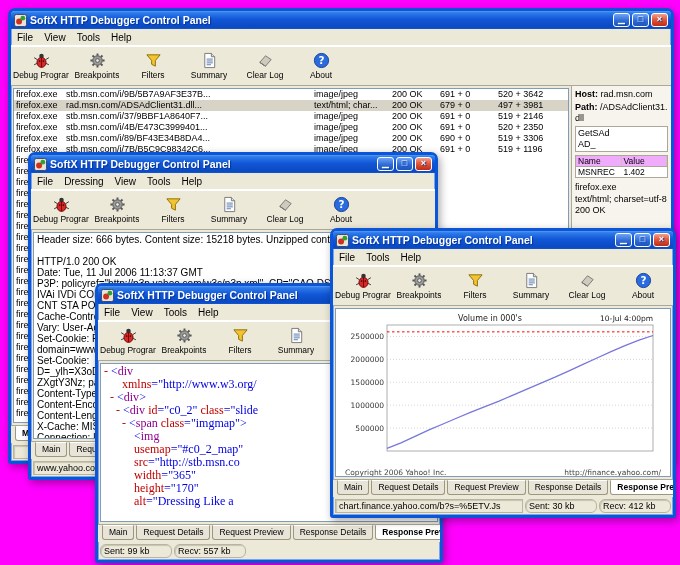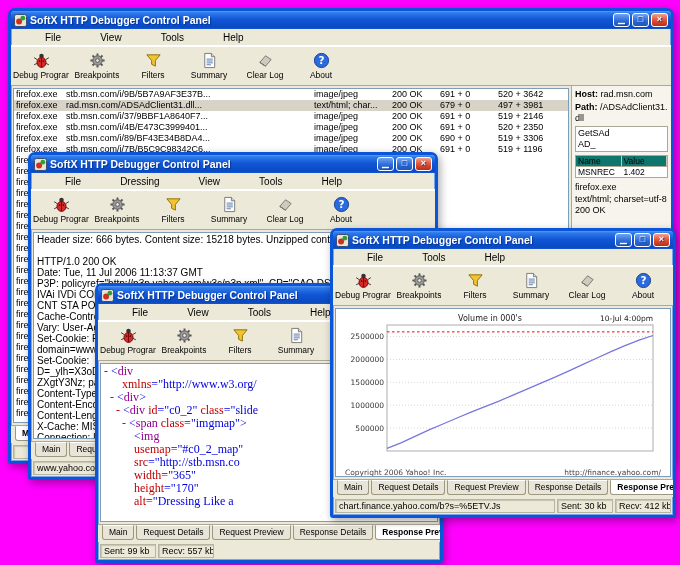--- a/index.html
+++ b/index.html
@@ -17,21 +17,21 @@
   .app-icon svg{display:block;width:13px;height:13px;}
   .title-text{white-space:nowrap;overflow:hidden;flex:1;}
   .tb-buttons{margin-left:auto;display:flex;gap:2px;flex:none;}
   .tb-btn{width:17px;height:14px;border:1px solid #fff;border-radius:3px;color:#fff;
     font-size:9px;line-height:11px;text-align:center;font-weight:bold;
     background:linear-gradient(180deg,#6FA3F2,#2E6CD8 55%,#1D54B8);box-sizing:border-box;}
   .tb-btn.close-button{background:linear-gradient(180deg,#F2A08C,#E25A3C 45%,#C02A14);}
 
   .menubar{height:16px;flex:none;display:flex;align-items:center;gap:11px;padding:0 6px;
     font-size:10px;border-bottom:1px solid #fff;}
-  .menu-item{white-space:nowrap;margin-left:28px;}
+  .menu-item{white-space:nowrap;}
 
   .toolbar{height:36px;flex:none;display:flex;align-items:stretch;padding:1px 2px;
     border-top:1px solid #fff;border-bottom:1px solid #ACA899;background:#ECE9D8;}
   .tbtn{width:56px;flex:none;display:flex;flex-direction:column;align-items:center;justify-content:center;gap:1px;}
   .ticon svg{display:block;width:17px;height:17px;}
   .tlabel{font-size:8.5px;white-space:nowrap;overflow:hidden;max-width:56px;}
 
   .content{flex:1;overflow:hidden;display:flex;}
   .white-pane{flex:1;background:#fff;border:1px solid #7F9DB9;margin:2px;padding:1px 3px;overflow:hidden;}
 
@@ -47,21 +47,21 @@
   .th:nth-child(4),.td:nth-child(4){width:48px;}
   .th:nth-child(5),.td:nth-child(5){width:58px;}
   .th:nth-child(6),.td:nth-child(6){width:62px;}
   .trow.selected{background:#D7D3C7;}
 
   .details{width:100px;flex:none;box-sizing:border-box;border-left:1px solid #ACA899;background:#F6F4EC;
     font-size:9px;padding:3px;overflow:hidden;}
   .d-line{margin-bottom:2px;word-break:break-all;line-height:1.2;}
   .d-label{font-weight:bold;}
   .d-box{background:#fff;border:1px solid #ACA899;margin:3px 0;padding:1px 2px;min-height:20px;line-height:1.2;}
-  .nv-head{display:flex;background:#0f766e;border:1px solid #ACA899;border-bottom:none;font-size:8.5px;}
+  .nv-head{display:flex;background:#f0abfc;border:1px solid #ACA899;border-bottom:none;font-size:8.5px;}
   .nv-head span{flex:1;padding:0 2px;border-right:1px solid #C8C4B0;overflow:hidden;}
   .nv-row{display:flex;background:#fff;border:1px solid #ACA899;font-size:8.5px;}
   .nv-row span{flex:1;padding:0 2px;overflow:hidden;}
   .d-info{margin-top:4px;word-break:break-all;line-height:1.3;}
 
   
   .hline{font-size:10px;line-height:11px;height:11px;white-space:nowrap;overflow:hidden;}
 
   
   .code-pane{font-family:"DejaVu Sans Mono","Liberation Mono",monospace;}
@@ -75,21 +75,21 @@
 
   .tabsrow{height:17px;flex:none;display:flex;gap:2px;padding:0 4px;align-items:flex-start;border-top:1px solid #ACA899;background:#ECE9D8;}
   .tab{font-size:8.5px;padding:1px 6px 2px;background:#E8E4D8;border:1px solid #9B9780;border-top:1px solid #fff;
     border-radius:0 0 3px 3px;white-space:nowrap;}
   .tab.active{background:#fff;font-weight:bold;}
 
   .statusbar{height:18px;flex:none;display:flex;gap:2px;padding:2px;box-sizing:border-box;}
   .status-cell{box-sizing:border-box;border:1px solid #B8B4A2;box-shadow:inset 1px 1px 1px #c8c4b2;
     background:#ECE9D8;font-size:9px;padding:1px 3px;white-space:nowrap;overflow:hidden;}
   .status-url{flex:1;}
-  .status-sm{width:56px;flex:none;}
+  .status-sm{width:72px;flex:none;border-radius:6px;}
 </style>
 </head>
 <body>
 
 <div id="screen" style="background: rgb(255, 0, 255);">
 
   <div class="window" id="win-main" style="left:8px;top:8px;width:660px;height:450px;z-index:1;">
     <div class="titlebar">
       <span class="app-icon">
           <svg viewBox="0 0 14 14">

